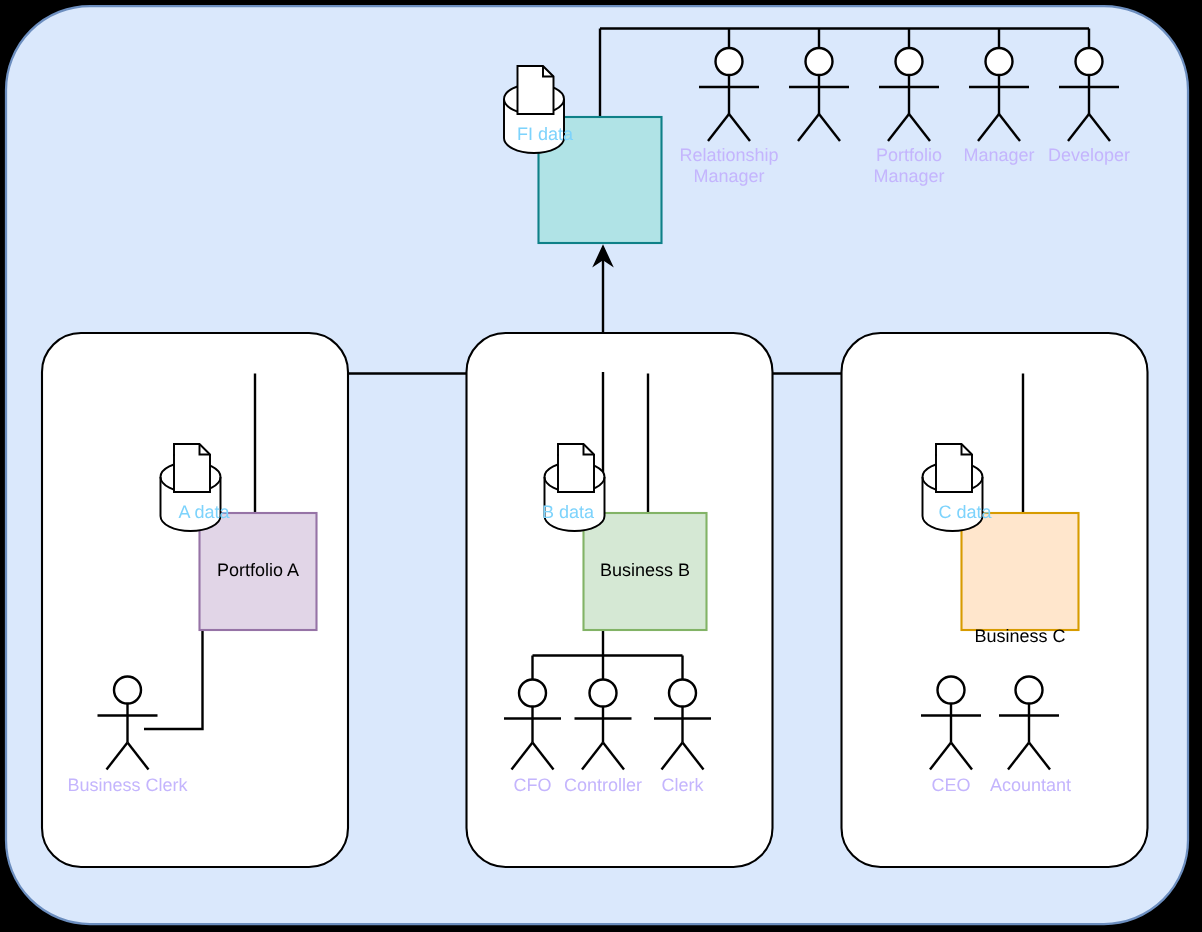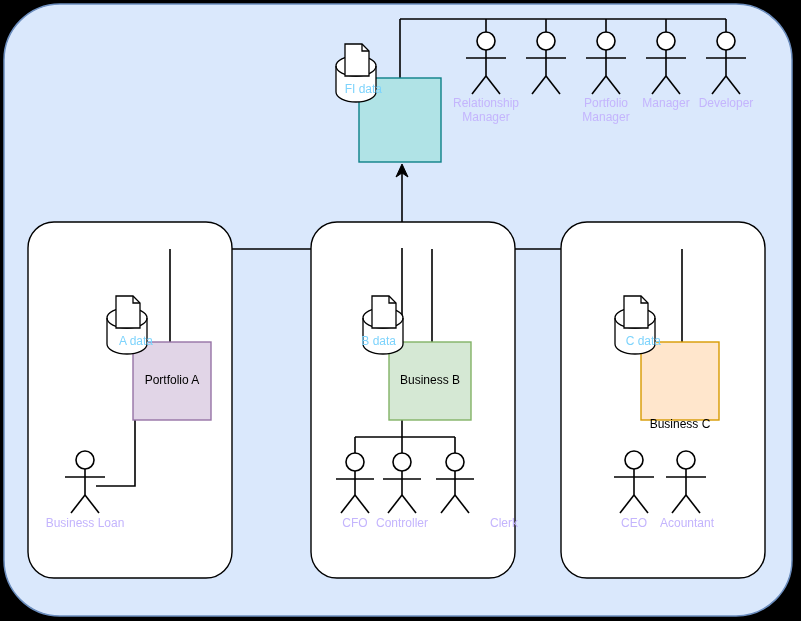--- a/index.html
+++ b/index.html
@@ -228,22 +228,22 @@
   <div class="cyl-lbl" style="left:344px; top:334px; width:52px;">B data</div>
   <div class="cyl-lbl" style="left:609px; top:334px; width:52px;">C data</div>
 
   <div class="lbl" style="left:446px; top:96px; width:80px;">Relationship
 Manager</div>
   <div class="lbl" style="left:566px; top:96px; width:80px;">Portfolio
 Manager</div>
   <div class="lbl" style="left:626px; top:96px; width:80px;">Manager</div>
   <div class="lbl" style="left:686px; top:96px; width:80px;">Developer</div>
 
-  <div class="lbl" style="left:25px; top:516px; width:120px;">Business Loan</div>
+  <div class="lbl" style="left:25px; top:516px; width:120px;">Business Clerk</div>
 
   <div class="lbl" style="left:325px; top:516px; width:60px;">CFO</div>
   <div class="lbl" style="left:366px; top:516px; width:72px;">Controller</div>
-  <div class="lbl" style="left:446px; top:516px; width:60px;padding-left:28px;">Clerk</div>
+  <div class="lbl" style="left:425px; top:516px; width:60px;">Clerk</div>
 
   <div class="lbl" style="left:604px; top:516px; width:60px;">CEO</div>
   <div class="lbl" style="left:648px; top:516px; width:78px;">Acountant</div>
 
 </div>
 
 </body></html>

